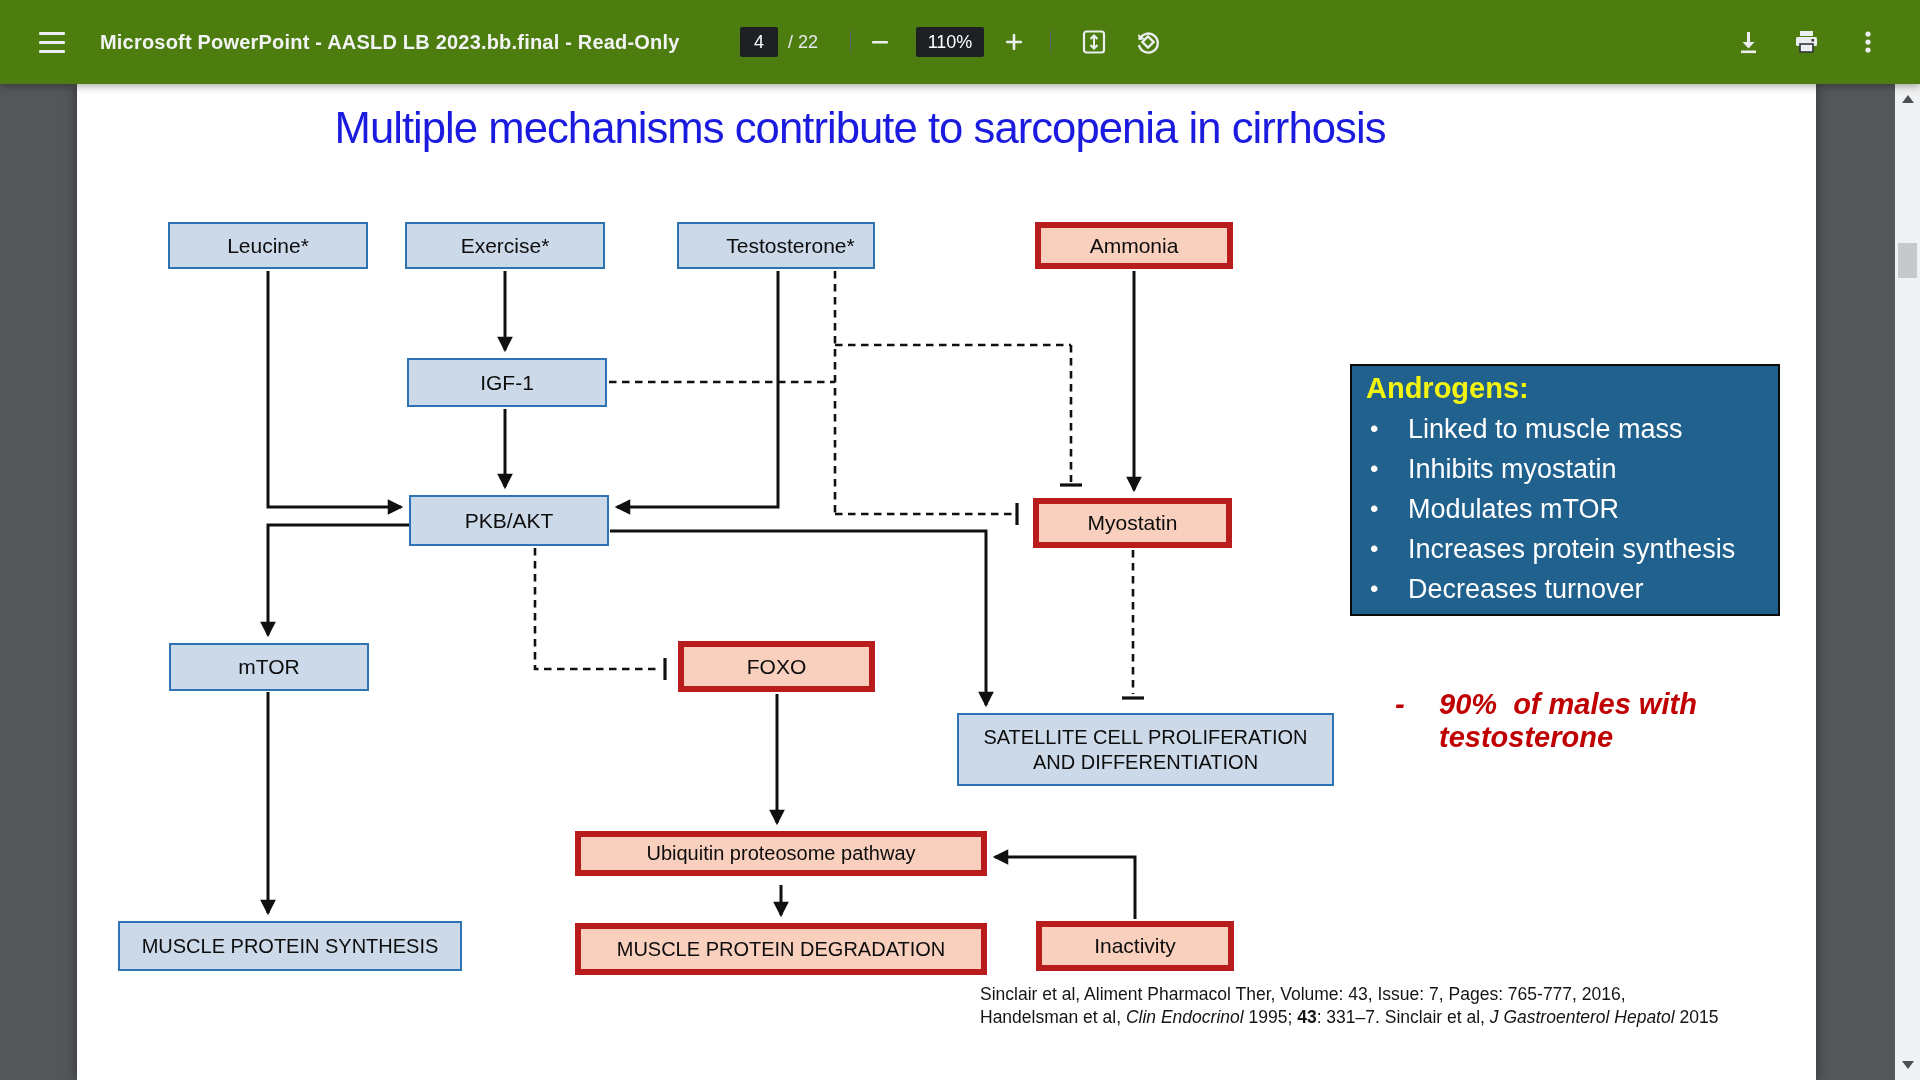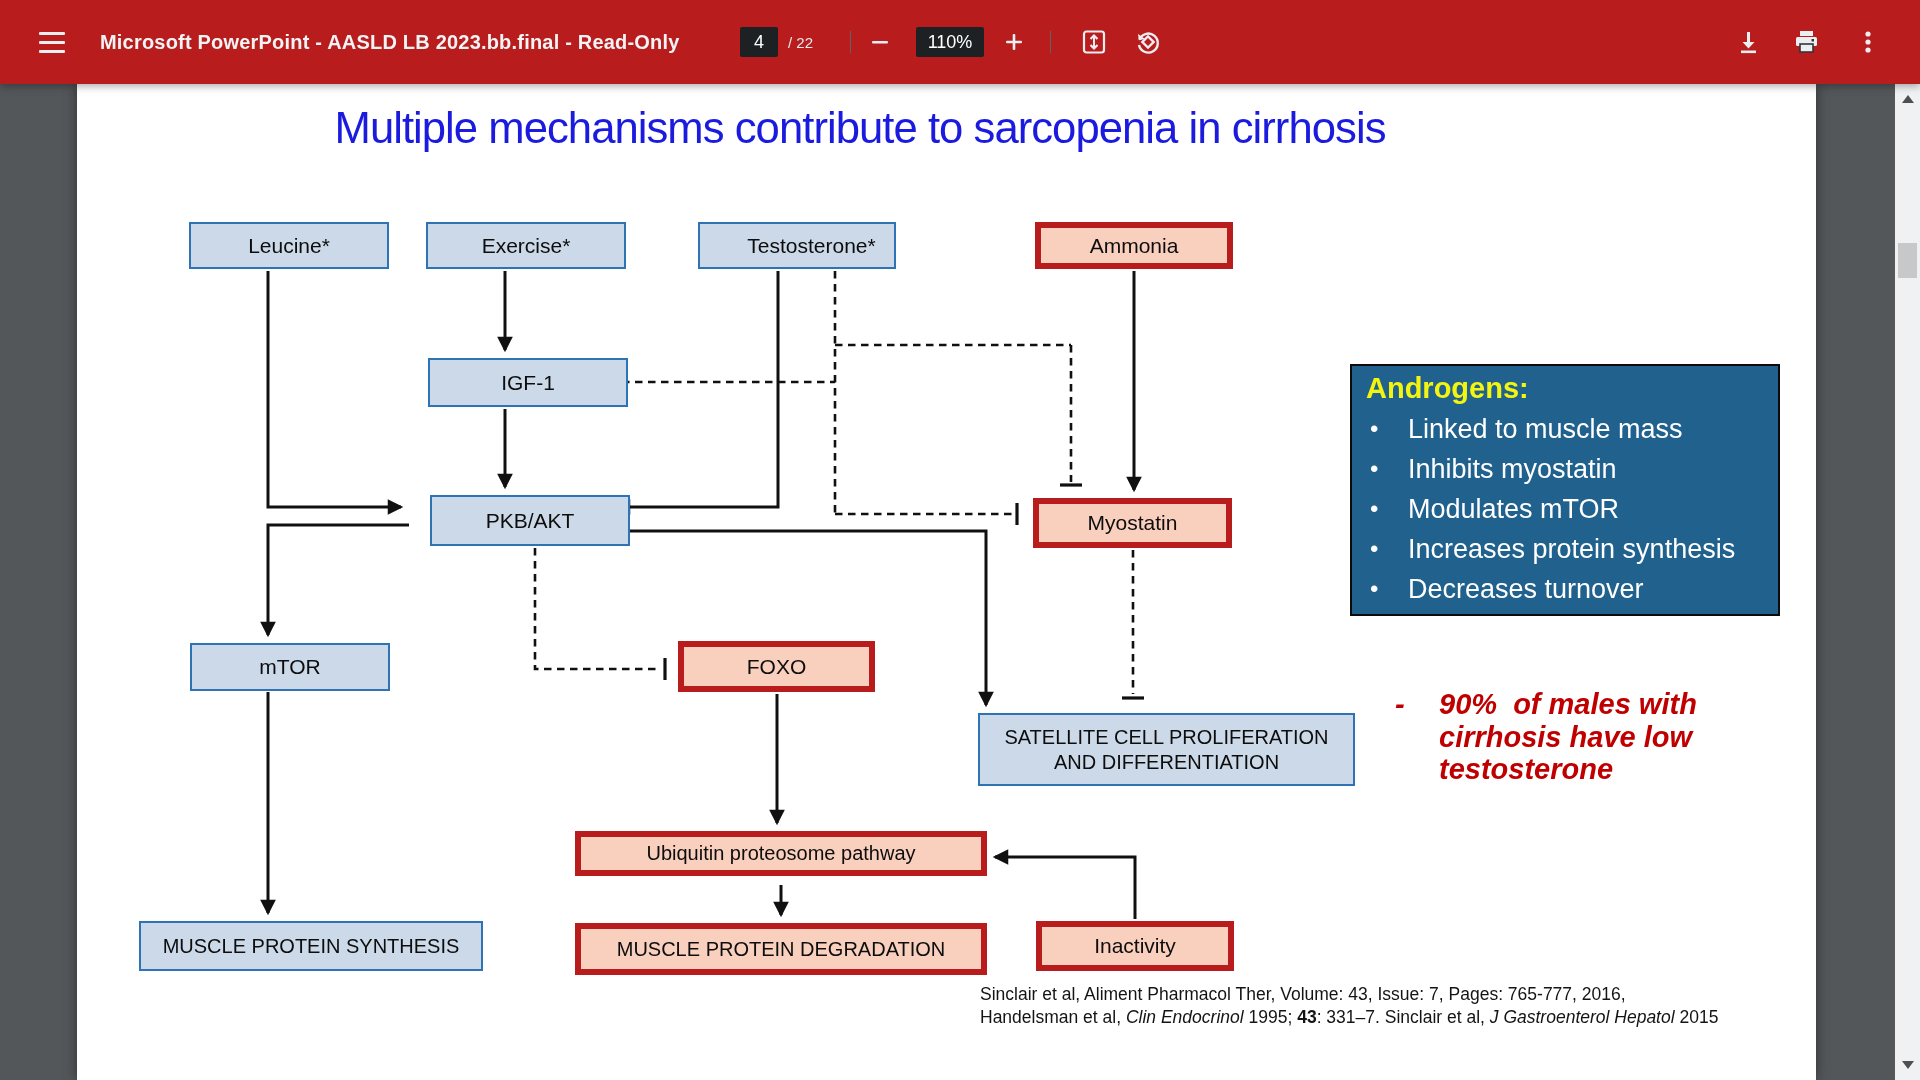--- a/index.html
+++ b/index.html
@@ -5,38 +5,38 @@
   * { box-sizing: border-box; }
   html,body { margin:0; padding:0; }
   body {
     width:1920px; height:1080px; overflow:hidden; position:relative;
     background:#54575a; font-family:"Liberation Sans", sans-serif;
   }
 
   
   .toolbar {
     position:absolute; top:0; left:0; width:1920px; height:84px;
-    background:#b91c1c; z-index:10; box-shadow:0 2px 8px rgba(0,0,0,.35);
+    background:#4d7c0f; z-index:10; box-shadow:0 2px 8px rgba(0,0,0,.35);
   }
   .tb-btn { position:absolute; display:flex; align-items:center; justify-content:center;
     background:none; border:none; cursor:pointer; padding:0; }
   .menu-btn { left:30px; top:22px; width:44px; height:40px; flex-direction:column; gap:6px; }
   .menu-btn .bar { width:26px; height:3px; background:#eceff1; border-radius:1px; }
   .doc-title {
     position:absolute; left:100px; top:0; height:84px; display:flex; align-items:center;
     color:#f1f3f4; font-size:20px; font-weight:bold; letter-spacing:.2px;
   }
   .page-input {
     position:absolute; left:740px; top:27px; width:38px; height:30px;
     background:#1e2124; border:none; border-radius:2px; color:#fff;
     font-size:18px; text-align:center; font-family:"Liberation Sans", sans-serif;
   }
   .page-count {
     position:absolute; left:788px; top:0; height:84px; display:flex; align-items:center;
-    color:#e8eaed; font-size:15px;
+    color:#e8eaed; font-size:18px;
   }
   .tb-divider { position:absolute; top:31px; width:1px; height:22px; background:#5f6368; }
   .div1 { left:850px; } .div2 { left:1050px; }
   .zoom-out-btn { left:862px; top:26px; width:36px; height:32px; }
   .zoom-level {
     position:absolute; left:916px; top:27px; width:68px; height:30px;
     background:#1e2124; border-radius:2px; color:#fff; font-size:18px;
     display:flex; align-items:center; justify-content:center;text-align:center;
   }
   .zoom-in-btn { left:996px; top:26px; width:36px; height:32px; }
@@ -57,21 +57,21 @@
   .slide-title {
     position:absolute; left:0px; top:18px; width:1566px; text-align:center;
     font-size:45px; letter-spacing:-1px; color:#1b1be0; transform:scaleX(.97);
     transform-origin:center; white-space:nowrap;
   }
 
   .node {
     position:absolute; display:flex; align-items:center; justify-content:center;
     text-align:center; color:#0d0d0d; font-size:21px; line-height:1.22; padding:2px 6px;
   }
-  .node.blue   { background:#ccd9e9; border:2px solid #2e74b5;margin-left:21px; }
+  .node.blue   { background:#ccd9e9; border:2px solid #2e74b5; }
   .node.salmon { background:#f9cfbe; border:6px solid #b91c1c; }
   .node.small  { font-size:20px; }
 
   #connector-svg { position:absolute; left:0; top:0; width:1739px; height:996px; pointer-events:none; }
   #connector-svg path.solid  { fill:none; stroke:#101010; stroke-width:3; }
   #connector-svg path.dashed { fill:none; stroke:#101010; stroke-width:2.6; stroke-dasharray:7.5 5.5; }
   #connector-svg path.bar    { fill:none; stroke:#101010; stroke-width:3.2; }
   #connector-svg marker path { fill:#101010; stroke:none; }
 
   .androgens {
@@ -264,21 +264,20 @@
             <span class="dot">•</span>
             <span>Decreases turnover</span>
           </li>
         </ul>
     </div>
 
     <div class="note">
       <span class="dash">-</span>
       <div class="note-lines" id="note-lines">
           <div>90%  of males with</div>
-          <div>cirrhosis have low</div>
           <div>testosterone</div>
         </div>
     </div>
 
     <div class="citation">
       <div id="citation-line1"><span>Sinclair et al, Aliment Pharmacol Ther, Volume: 43, Issue: 7, Pages: 765-777, 2016,</span></div>
       <div id="citation-line2"><span>Handelsman et al, </span><span class="it">Clin Endocrinol</span><span> 1995; </span><span class="b">43</span><span>: 331–7. Sinclair et al, </span><span class="it">J Gastroenterol Hepatol</span><span> 2015</span></div>
     </div>
 
   </div>

